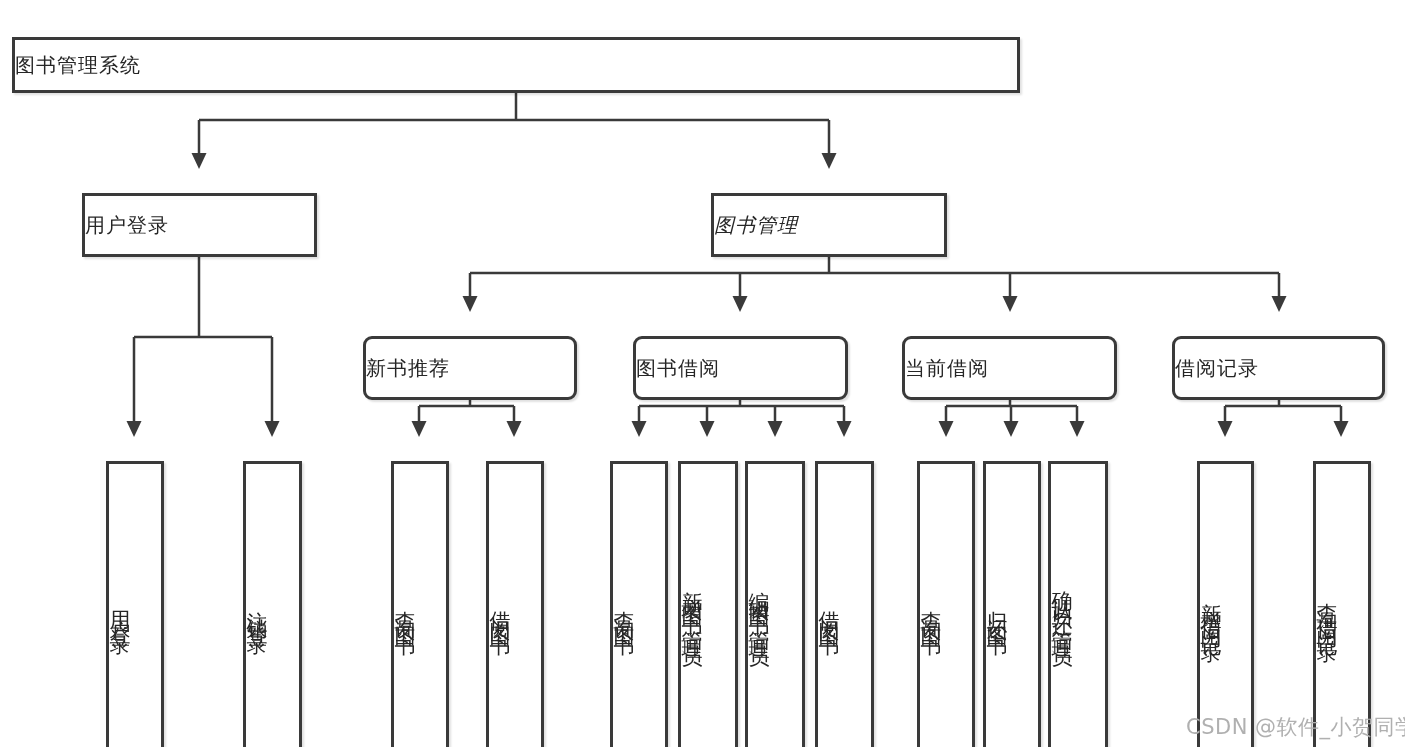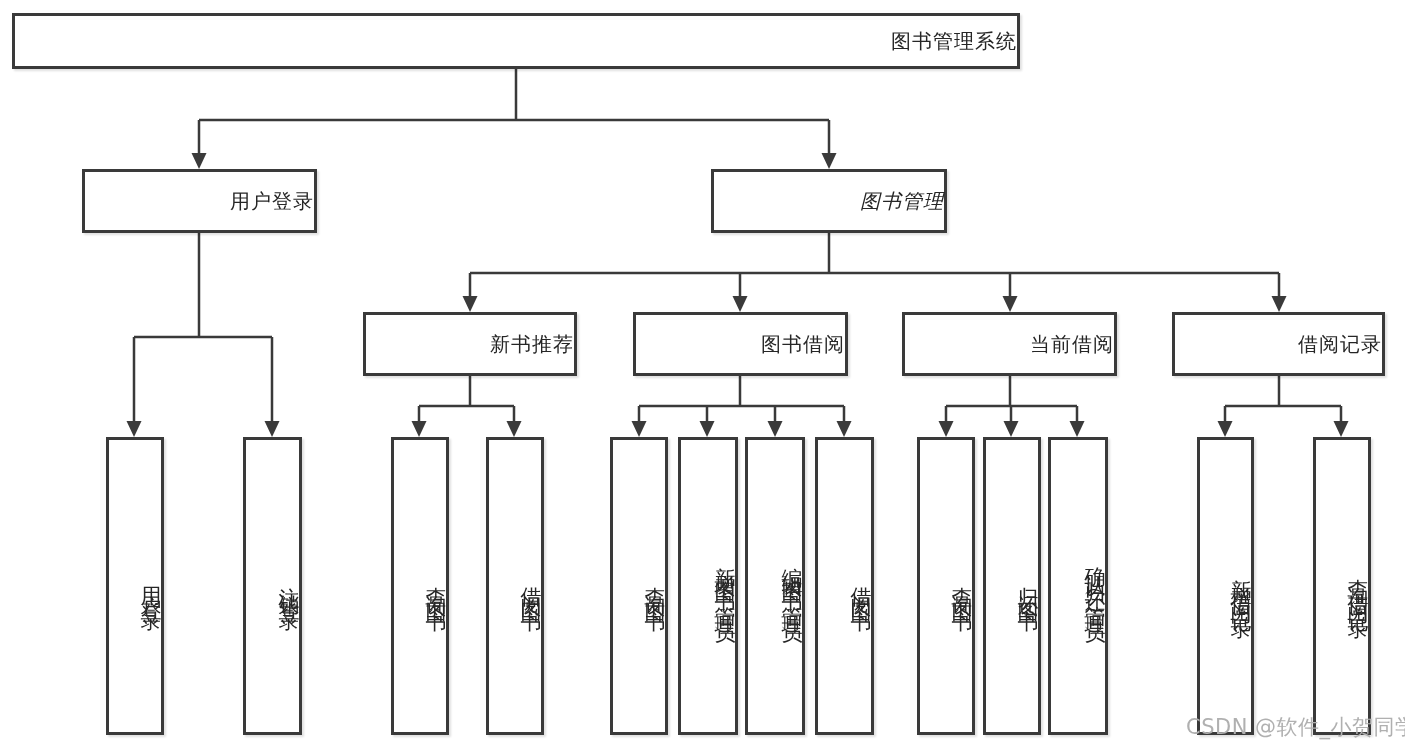--- a/index.html
+++ b/index.html
@@ -17,29 +17,30 @@
     width: 1405px; height: 747px;
     pointer-events: none;
   }
   .node {
     position: absolute;
     box-sizing: border-box;
     border: 3px solid #3a3a3a;
     background: #ffffff;
     display: flex;
     align-items: center;
-    justify-content: flex-end;
+    justify-content: flex-start;
     color: #262626;
     box-shadow: 2px 2px 2px rgba(0,0,0,0.12);
+    margin-top: 24px;
   }
   .node-h { font-size: 20px; letter-spacing: 1px; white-space: nowrap; }
   .node-root  { left: 12px;  top: 13px;  width: 1008px; height: 56px; }
   .node-l2a   { left: 82px;  top: 169px; width: 235px;  height: 64px; }
   .node-l2b   { left: 711px; top: 169px; width: 236px;  height: 64px; font-style: italic; }
-  .node-l3    { top: 312px; height: 64px; }
+  .node-l3    { top: 312px; height: 64px; border-radius: 9px; }
   .node-l3a   { left: 363px;  width: 214px; }
   .node-l3b   { left: 633px;  width: 215px; }
   .node-l3c   { left: 902px;  width: 215px; }
   .node-l3d   { left: 1172px; width: 213px; }
   .leaf { top: 437px; height: 298px; }
   .vtext {
     writing-mode: vertical-rl;
     text-orientation: mixed;
     font-size: 21px;
     letter-spacing: 8px;

